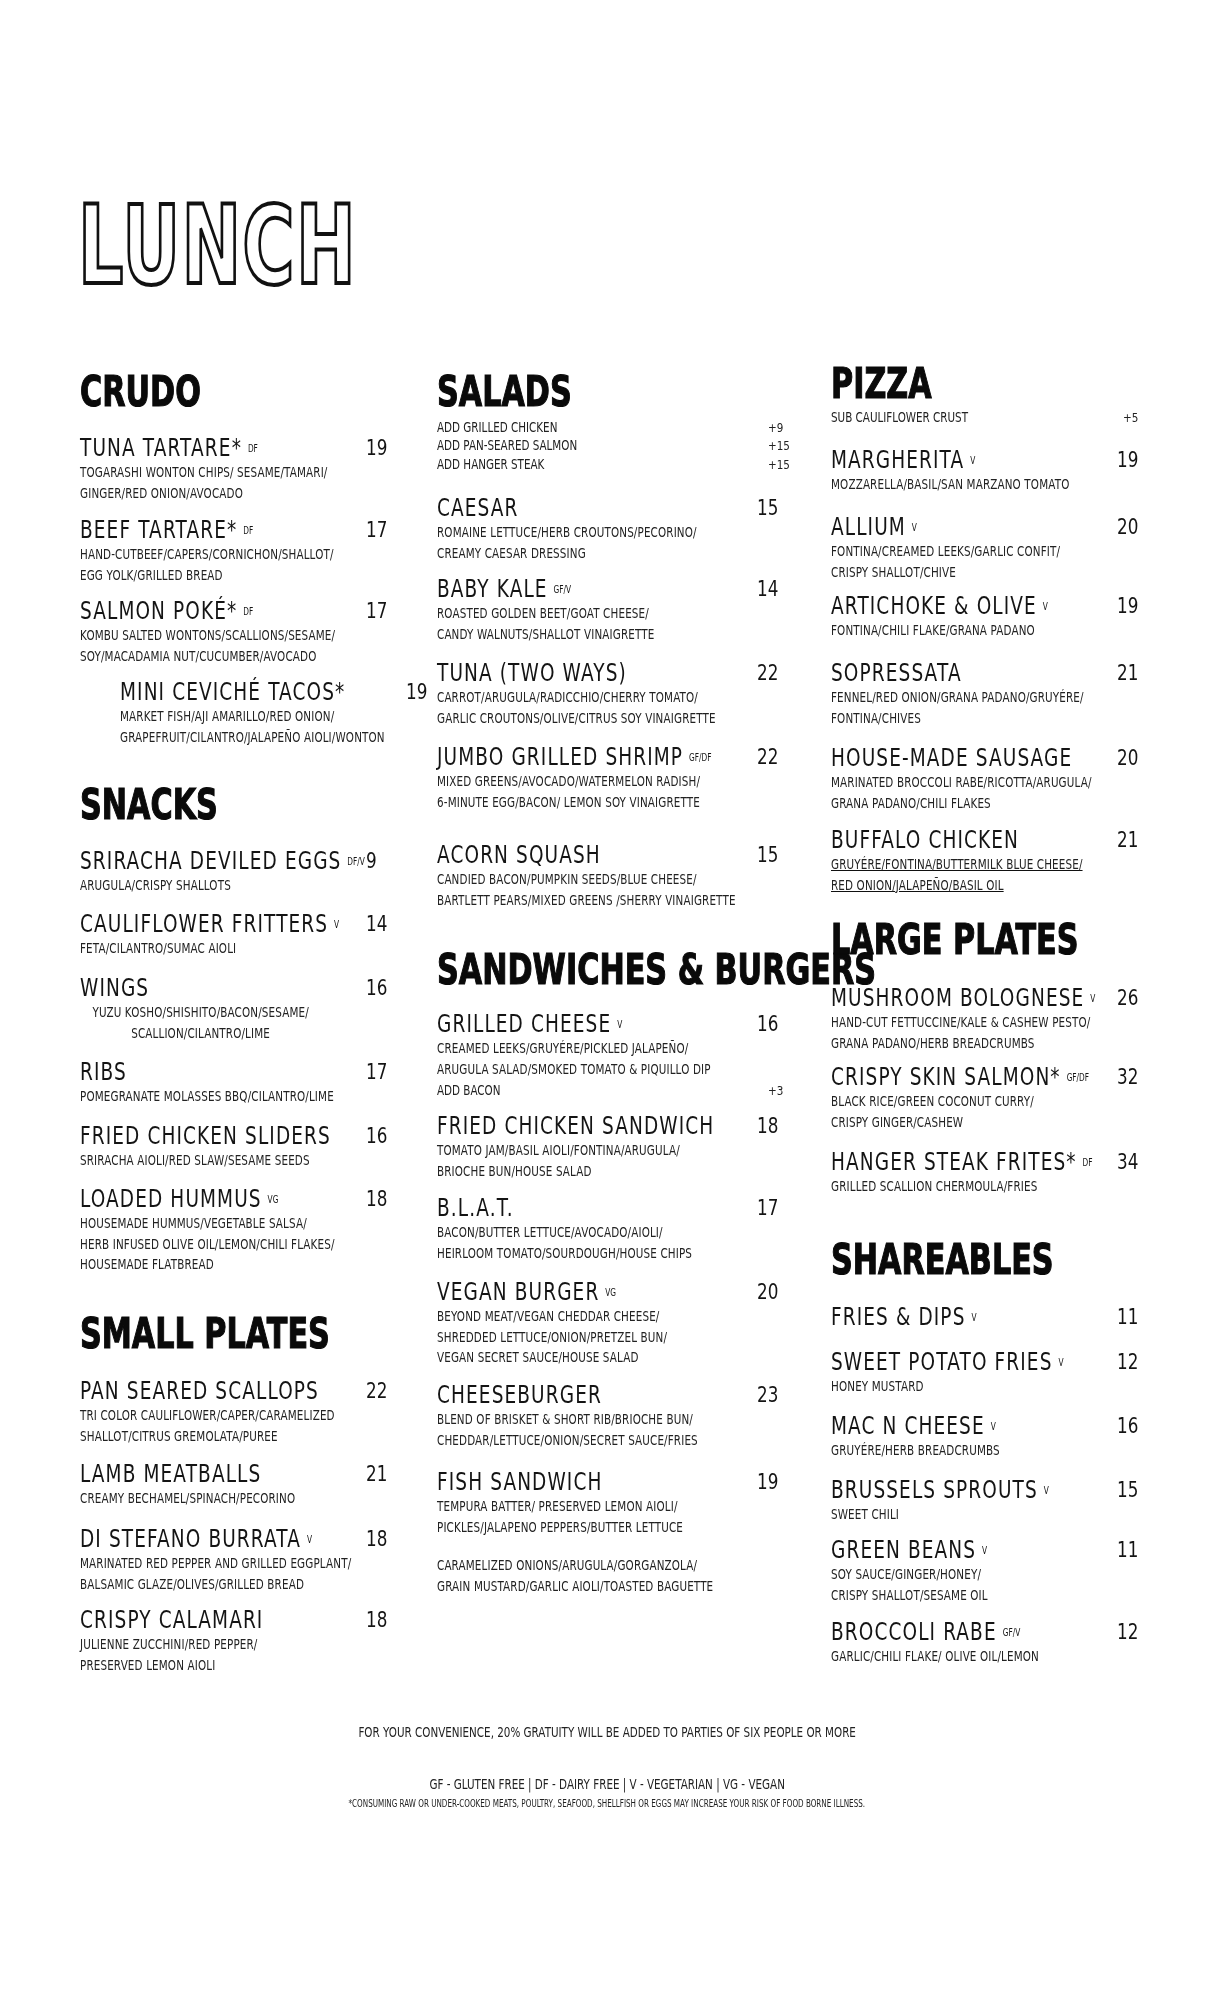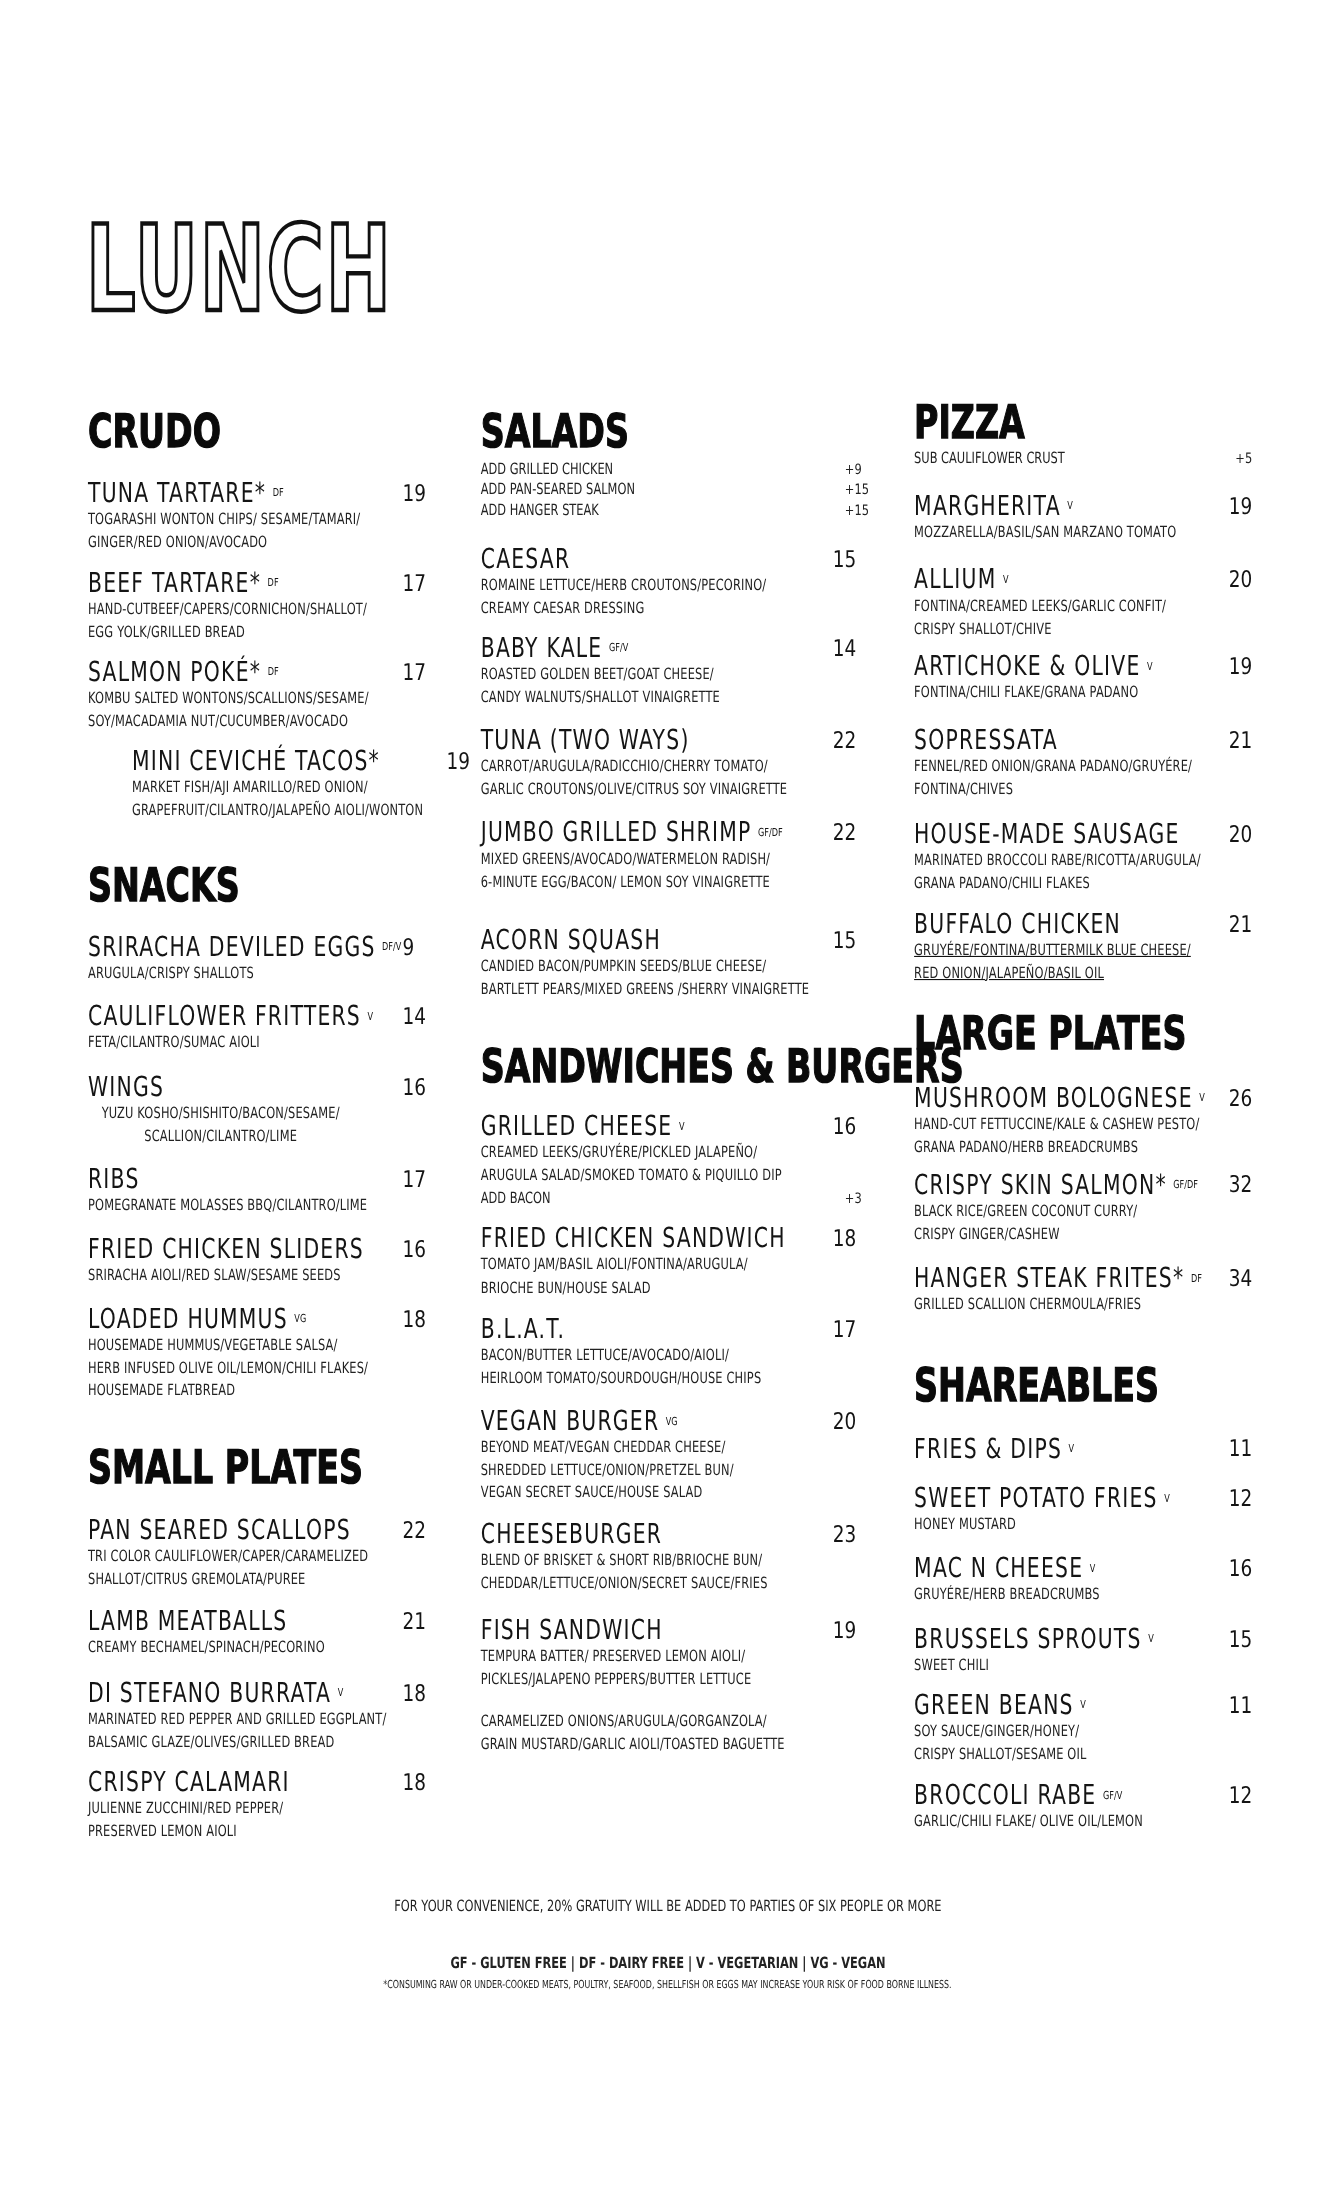--- a/index.html
+++ b/index.html
@@ -398,18 +398,18 @@
         <span class="name"><span>BROCCOLI RABE</span><span class="tag">GF/V</span></span>
         <span class="price" style="left: 286px;">12</span>
       </div>
       <div class="desc">GARLIC/CHILI FLAKE/ OLIVE OIL/LEMON</div>
     </div>
   </div>
 
 <div class="footer-line" style="top:1722px;">
   <span style="font-size:14px; transform:scaleX(0.74);">FOR YOUR CONVENIENCE, 20% GRATUITY WILL BE ADDED TO PARTIES OF SIX PEOPLE OR MORE</span>
 </div>
-<div class="footer-line" style="top:1774px;font-weight:bold;">
+<div class="footer-line" style="top:1774px;">
   <span style="font-size:14px; transform:scaleX(0.74);">GF - GLUTEN FREE | DF - DAIRY FREE | V - VEGETARIAN | VG - VEGAN</span>
 </div>
 <div class="footer-line" style="top:1792px;">
   <span style="font-size:10px; transform:scaleX(0.72);">*CONSUMING RAW OR UNDER-COOKED MEATS, POULTRY, SEAFOOD, SHELLFISH OR EGGS MAY INCREASE YOUR RISK OF FOOD BORNE ILLNESS.</span>
 </div>
 
 </body></html>

